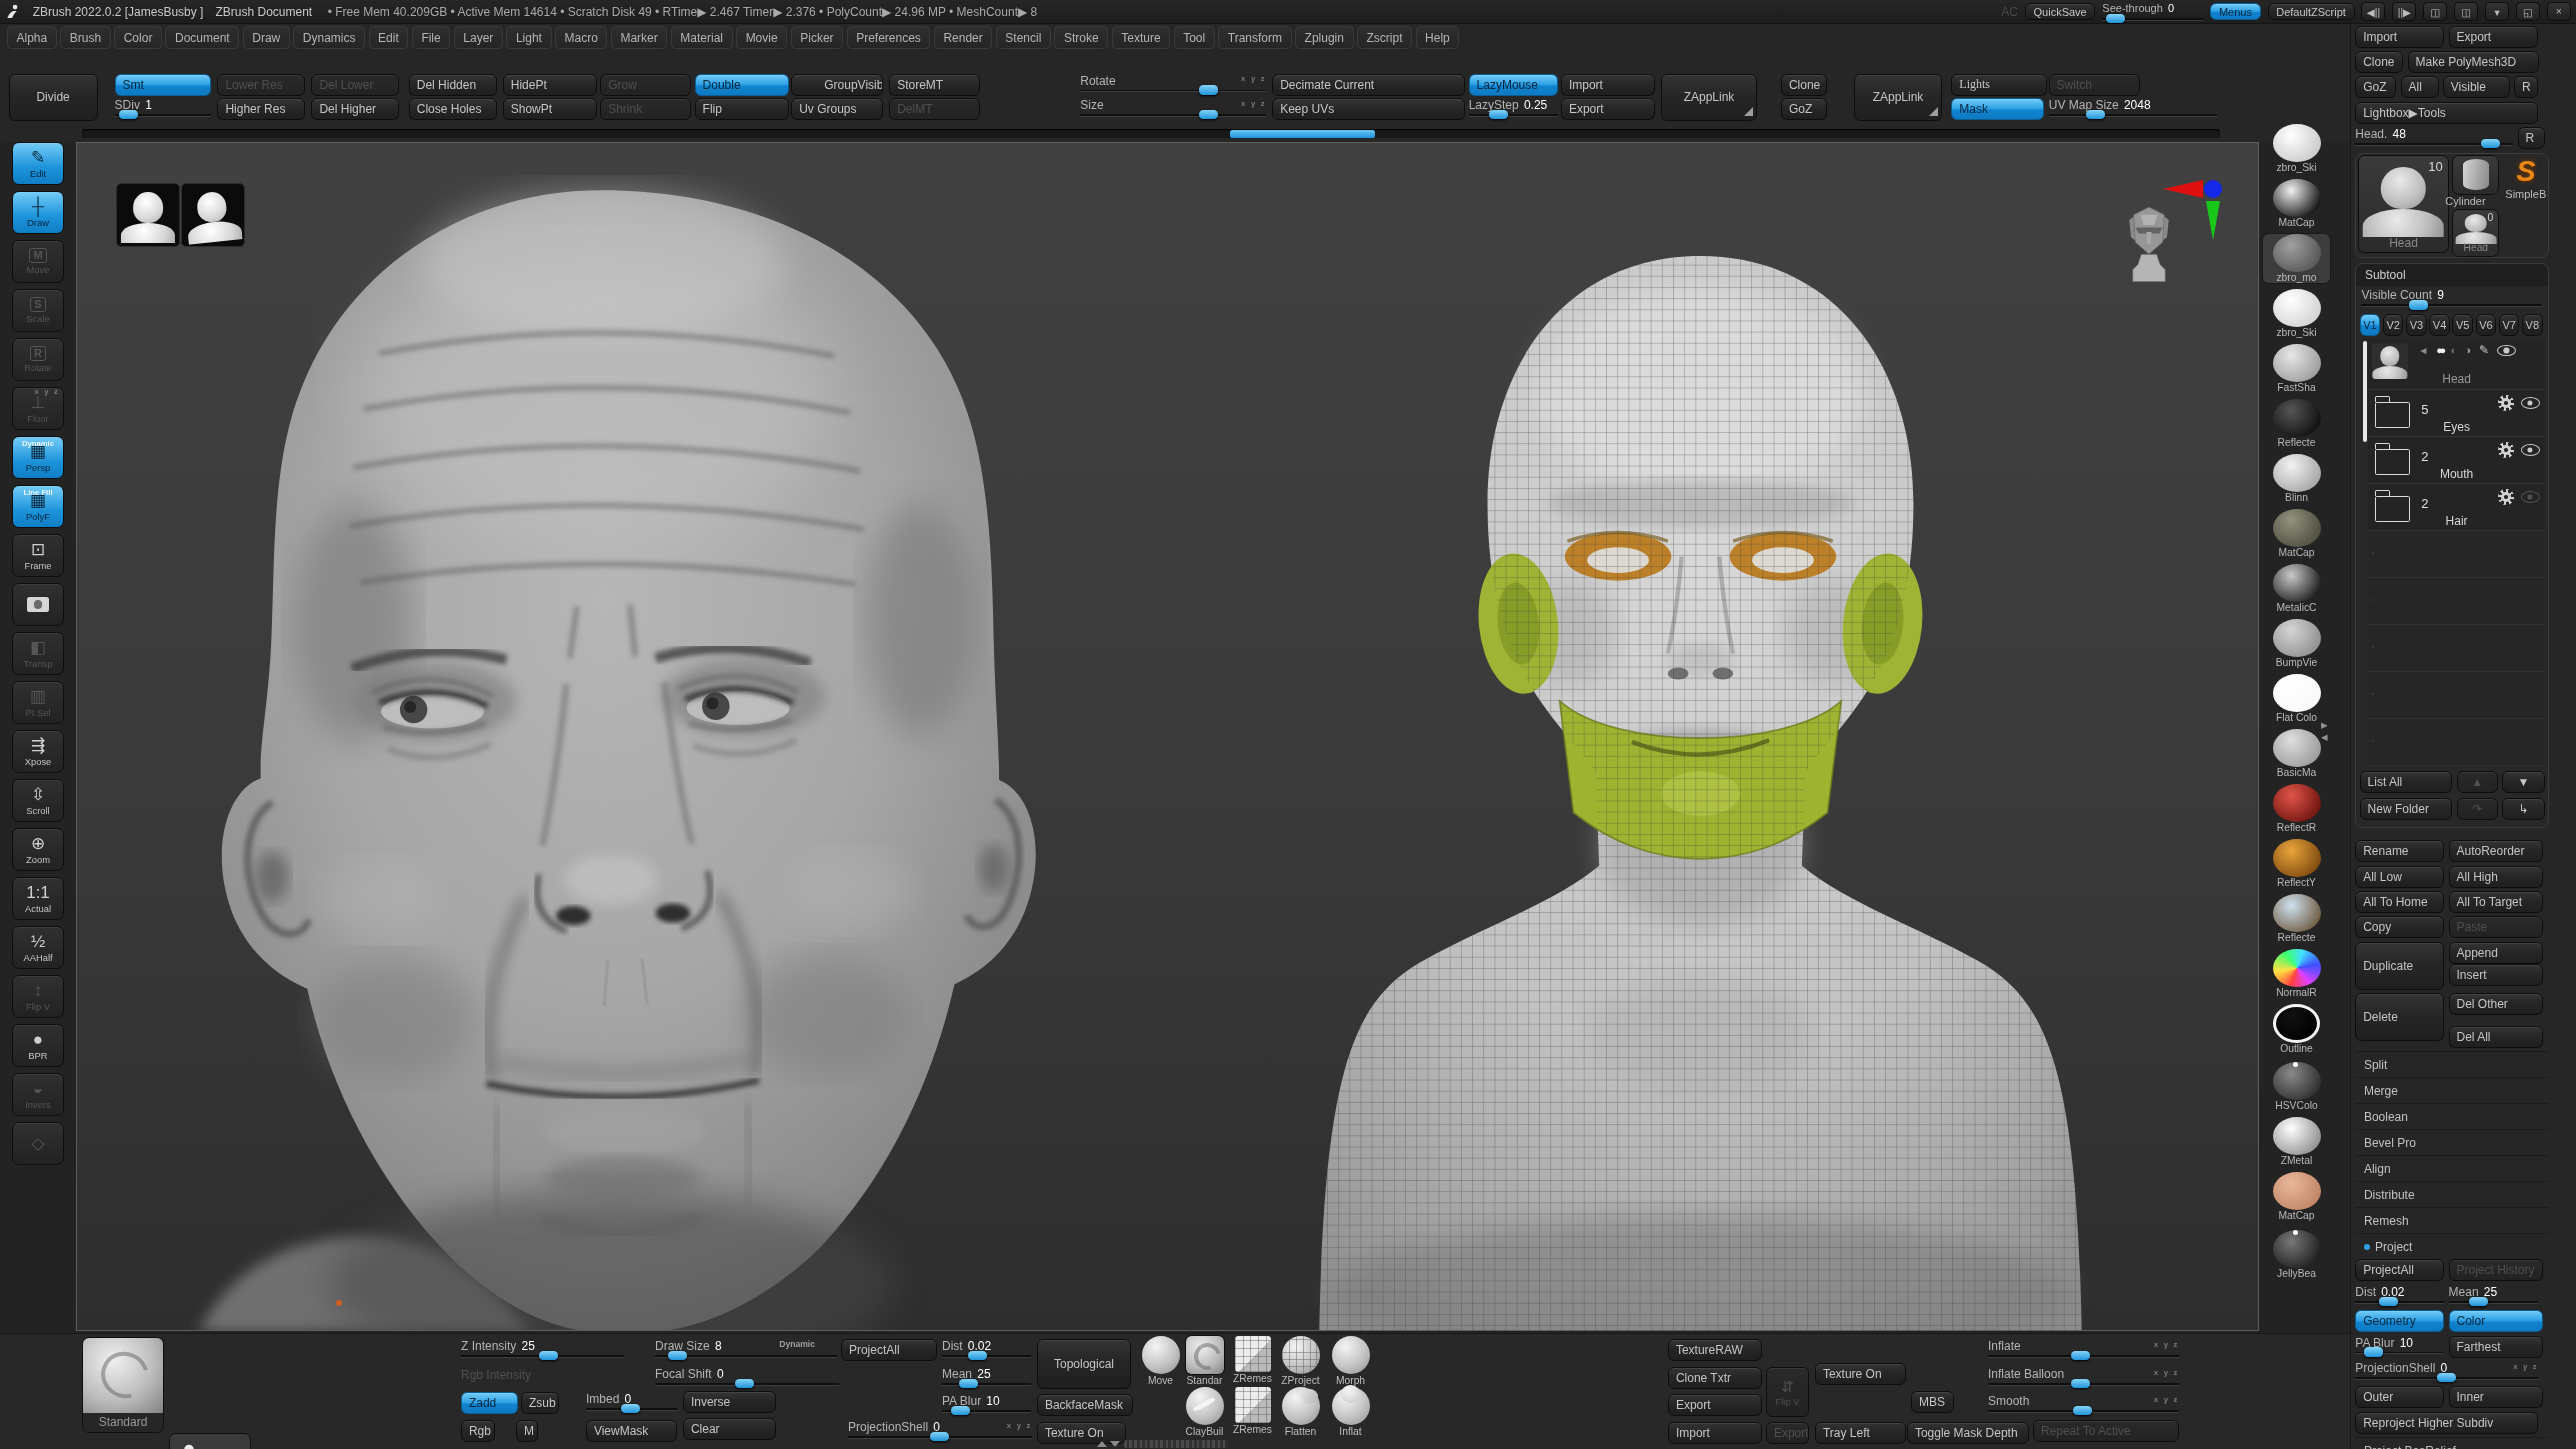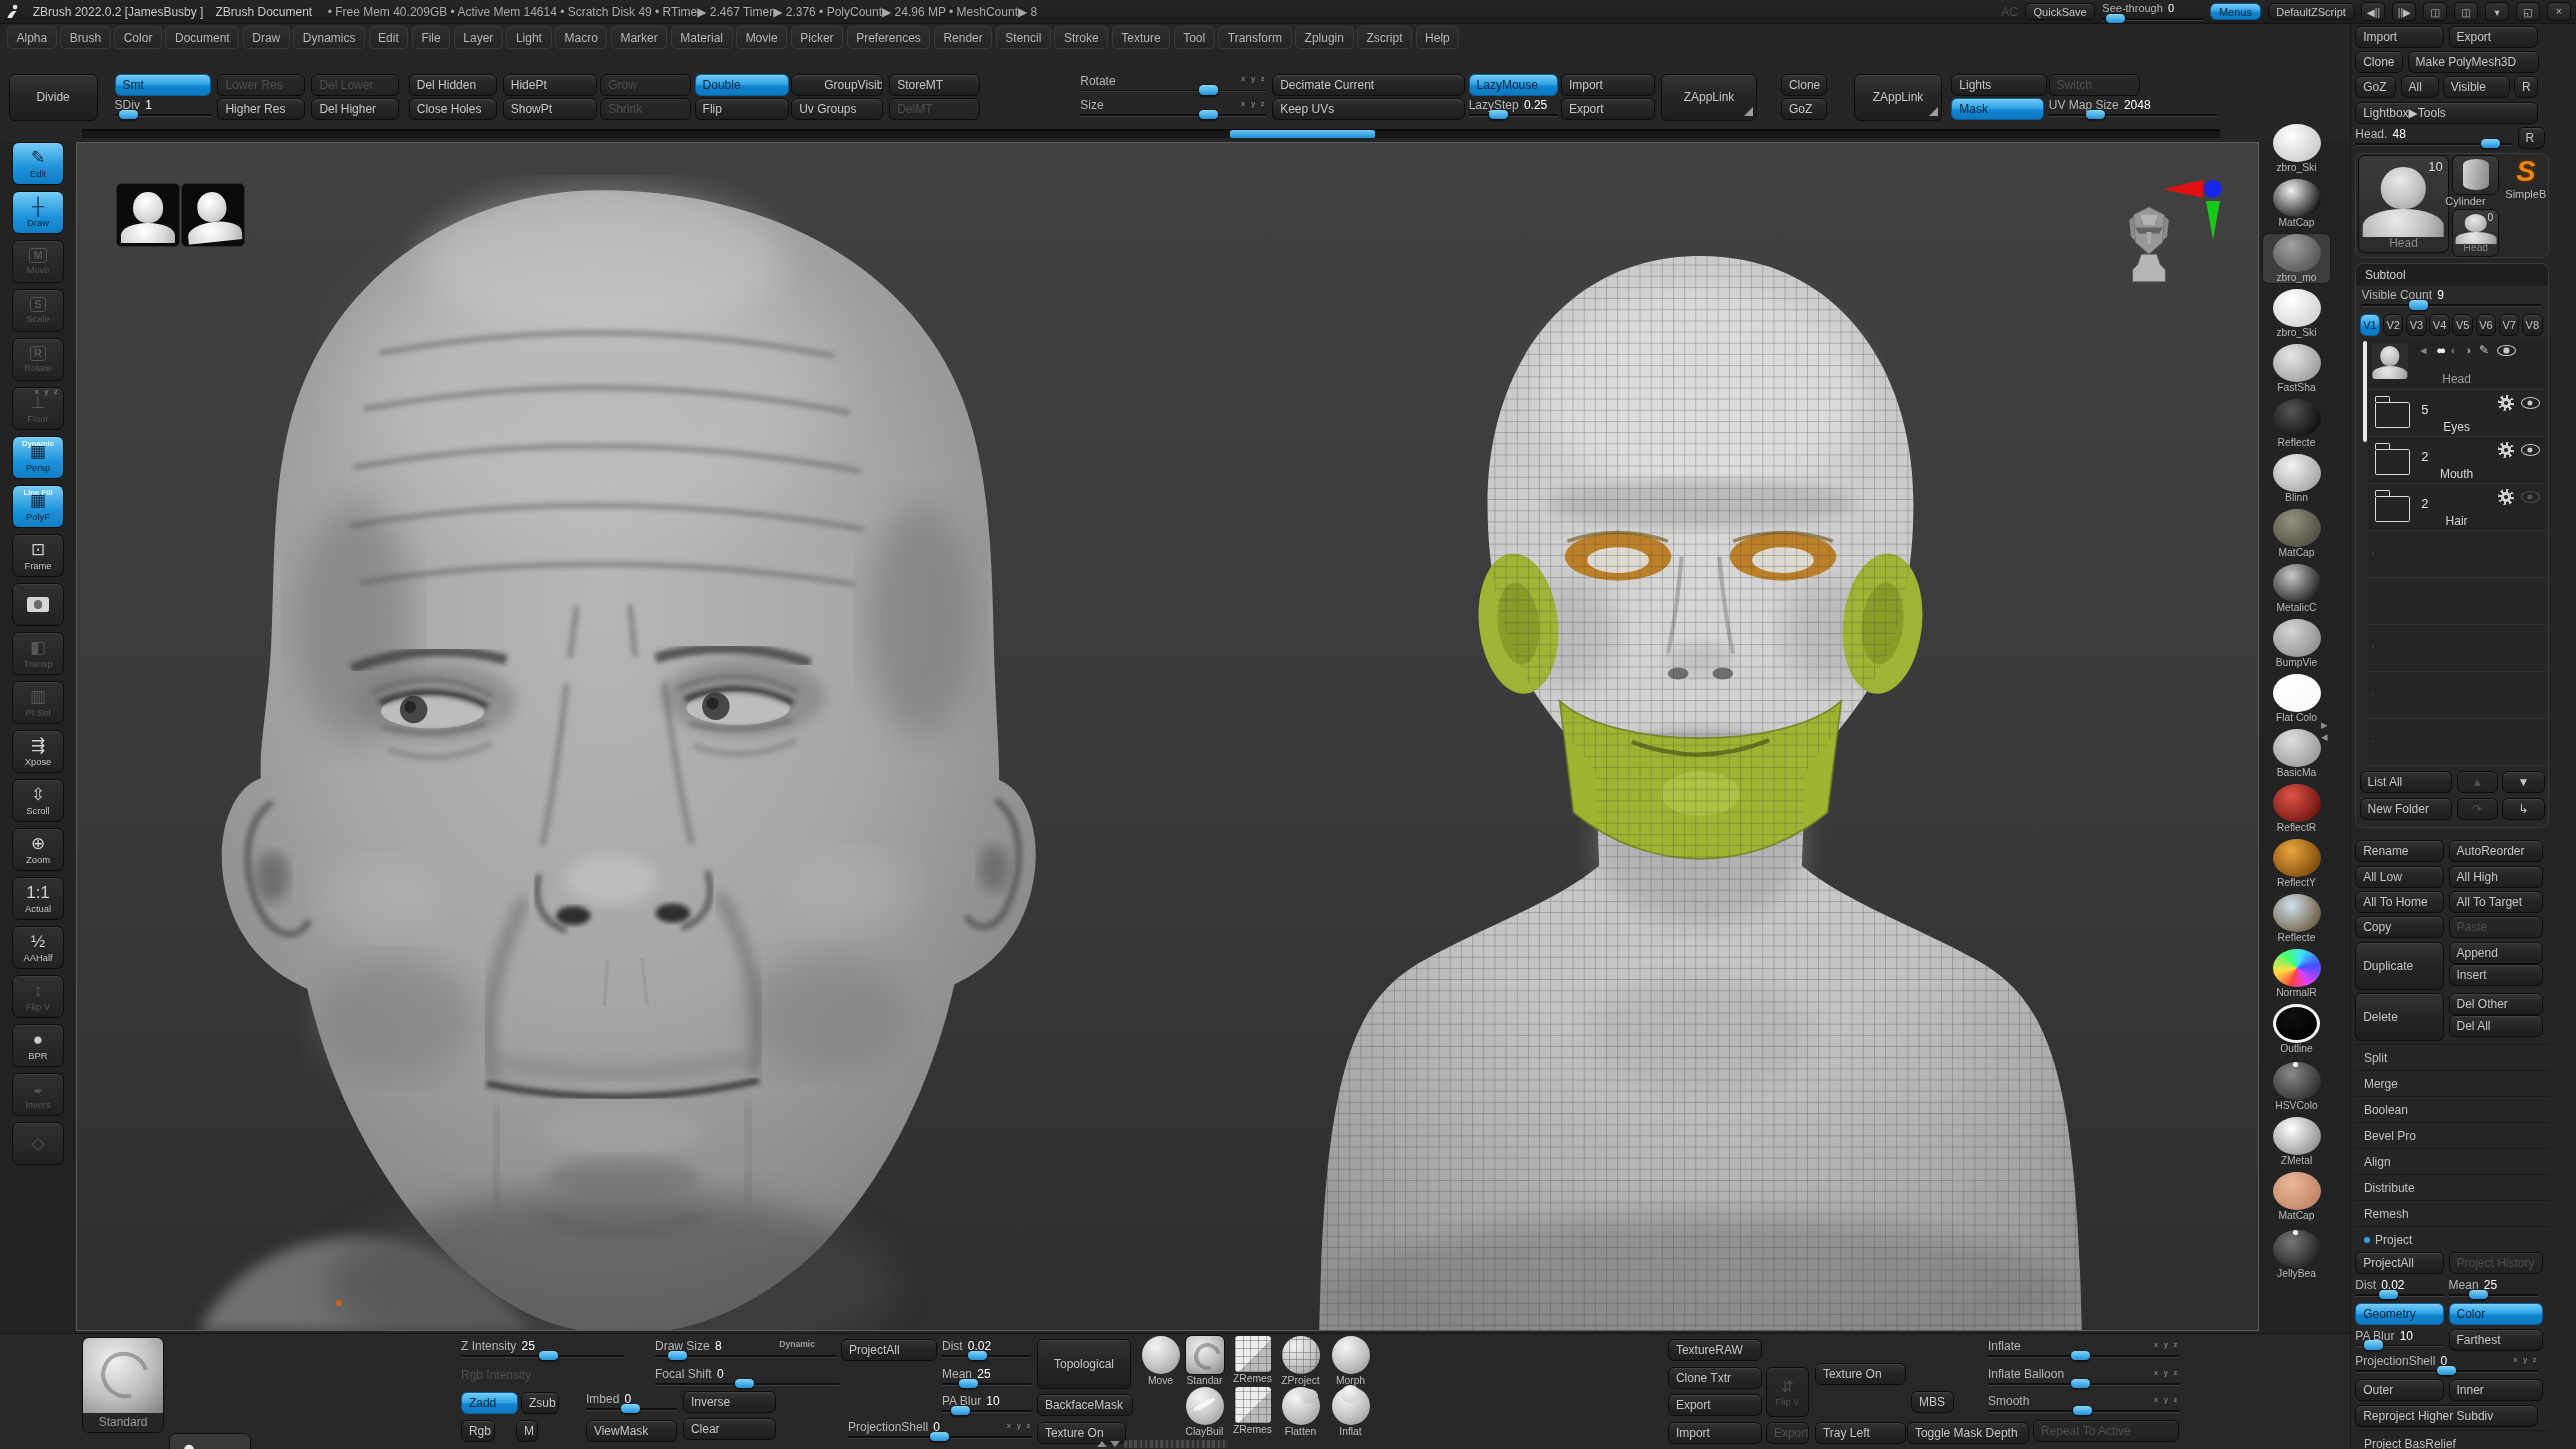--- a/index.html
+++ b/index.html
@@ -379,21 +379,21 @@
           <div class="btn" style="width: 46px; height: 22px;">
             <span class="blbl">GoZ</span>
           </div>
         </div>
         <div class="tcol" style="width: 88px; margin-left: 27px;">
           <div class="btn center fold" style="width: 88px; height: 47px;">
             <span class="blbl">ZAppLink</span>
           </div>
         </div>
         <div class="tcol" style="width: 93px; margin-left: 9.4px;">
-          <div class="btn" style="width: 96px; height: 22px;">
+          <div class="btn" style="width: 96px; height: 22px; font-family: Liberation Serif, serif;">
             <span class="blbl">Lights</span>
           </div>
           <div class="btn on" style="width: 93px; height: 22px;">
             <span class="blbl">Mask</span>
           </div>
         </div>
         <div class="tcol" style="width: 168px; margin-left: 4.3px;">
           <div class="btn dim" style="width: 91px; height: 22px;">
             <span class="blbl">Switch</span>
           </div>
@@ -1014,21 +1014,21 @@
               </div>
               <div class="btn" style="width: 94px; height: 22px;">
                 <span class="blbl">Insert</span>
               </div>
             </div>
           </div>
           <div class="rrow">
             <div class="btn" style="width: 89px; height: 48px;">
               <span class="blbl">Delete</span>
             </div>
-            <div style="display: flex; flex-direction: column; gap: 0;">
+            <div style="display: flex; flex-direction: column; gap: 11px;">
               <div class="btn" style="width: 94px; height: 22px;">
                 <span class="blbl">Del Other</span>
               </div>
               <div class="btn" style="width: 94px; height: 22px;">
                 <span class="blbl">Del All</span>
               </div>
             </div>
           </div>
         </div>
         <div class="rp-sec">

